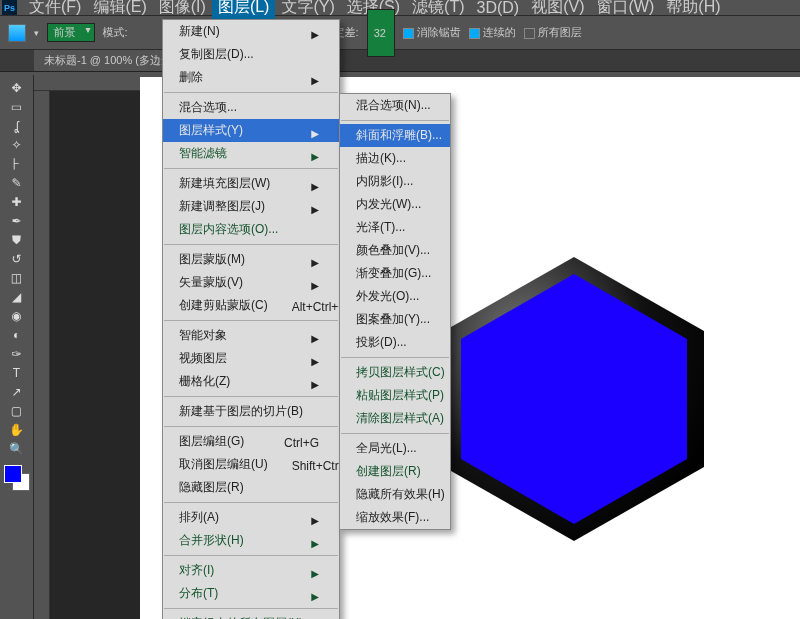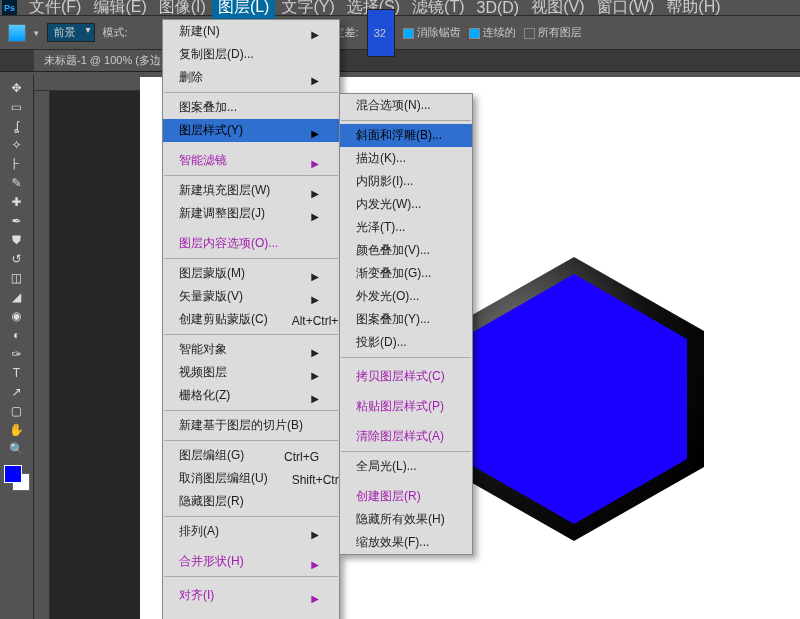--- a/index.html
+++ b/index.html
@@ -3,46 +3,46 @@
 <meta charset="utf-8">
 <style>
   * { margin: 0; padding: 0; box-sizing: border-box; user-select: none; }
   body { width: 800px; height: 619px; background: #535353; font-family: "Microsoft YaHei", Arial, sans-serif; font-size: 12px; color: #ccc; overflow: hidden; position: relative; }
   .menubar { height: 16px; background: #535353; display: flex; align-items: center; padding-left: 2px; border-bottom: 1px solid #2a2a2a; }
   .logo { width: 15px; height: 15px; background: #001e36; color: #31a8ff; font-size: 9px; font-weight: bold; display: flex; align-items: center; justify-content: center; margin-right: 6px; }
   .menubar-item { padding: 2px 6px; cursor: default; font-size: 16px; }
   .menubar-item.open { background: #0369a1; color: #fff; }
   .optionsbar { height: 34px; background: #535353; border-bottom: 1px solid #2a2a2a; display: flex; align-items: center; padding: 0 8px; gap: 8px; font-size: 11px; }
   .small-icon { width: 18px; height: 18px; border: 1px solid #666; display: inline-block; }
-  .dropdown { background: #0c4a6e; border: 1px solid #222; padding: 1px 18px 1px 6px; position: relative; }
+  .dropdown { background: #15803d; border: 1px solid #222; padding: 1px 18px 1px 6px; position: relative; }
   .dropdown:after { content: "▾"; position: absolute; right: 3px; top: 0; font-size: 10px; }
-  .numbox { background: #1d4ed8; border: 1px solid #222; padding: 17px 6px; min-width: 28px; display: inline-block; }
+  .numbox { background: #15803d; border: 1px solid #222; padding: 17px 6px; min-width: 28px; display: inline-block; }
   .cb { width: 11px; height: 11px; border: 1px solid #888; display: inline-block; vertical-align: middle; margin-right: 3px; }
   .cb.checked { background: #00aaff; }
   .tabbar { height: 22px; background: #3a3a3a; border-bottom: 1px solid #222; display: flex; align-items: center; padding-left: 34px; }
   .tab { background: #535353; padding: 3px 10px; font-size: 11px; }
   .ruler-h { position: absolute; left: 34px; top: 75px; right: 0; height: 16px; background: #535353; border-bottom: 1px solid #333; }
   .ruler-v { position: absolute; left: 34px; top: 91px; width: 16px; bottom: 0; background: #535353; border-right: 1px solid #333; }
   .ruler-h span { position: absolute; top: 2px; font-size: 9px; color: #eee; }
   .toolbox { position: absolute; left: 0; top: 75px; width: 34px; bottom: 0; background: #535353; border-right: 1px solid #2a2a2a; display: flex; flex-direction: column; align-items: center; padding-top: 4px; gap: 1px; }
   .tool { width: 22px; height: 18px; display: flex; align-items: center; justify-content: center; font-size: 12px; color: #ddd; cursor: default; }
   .toolcolors { margin-top: 6px; position: relative; width: 26px; height: 26px; }
   .fg { position:absolute; left:0; top:0; width:18px; height:18px; background:#0000ff; border:1px solid #fff; }
   .bg { position:absolute; right:0; bottom:0; width:18px; height:18px; background:#fff; border:1px solid #666; }
   .canvas-area { position: absolute; left: 50px; top: 91px; right: 0; bottom: 0; background: #262626; }
   .doc { position: absolute; left: 90px; top: -14px; width: 800px; height: 700px; background: #fff; }
   .hex-wrap { position:absolute; left: 374px; top: 158px; }
   .menu { position: absolute; background:#dcdcdc; border:1px solid #888; box-shadow: 4px 4px 6px rgba(0,0,0,.35); color:#222; font-size:12px; }
   .menu-item { display:flex; align-items:flex-end; justify-content:space-between; padding:3px 20px 3px 16px; white-space:nowrap; position:relative; }
-  .menu-item.disabled { color:#a21caf;margin-top:7px; }
-  .menu-item.hl { background:#2f6fcf; color:#000000; }
+  .menu-item.disabled { color:#14532d; }
+  .menu-item.hl { background:#2f6fcf; color:#e5e5e5; }
   .menu-item .arrow { font-size:10px; }
   .menu-sep { height:1px; background:#aaa; margin:3px 1px; }
   .menu1 { left:162px; top:19px; width:178px; }
-  .menu2 { left:339px; top:93px; width:134px; }
+  .menu2 { left:339px; top:93px; width:112px; }
 </style>
 </head>
 <body>
 
 <div class="menubar">
   <div class="logo">Ps</div>
   <div class="menubar-item">文件(F)</div>
   <div class="menubar-item">编辑(E)</div>
   <div class="menubar-item">图像(I)</div>
   <div class="menubar-item open">图层(L)</div>
@@ -132,21 +132,21 @@
     </div>
     <div class="menu-item">
       <span>复制图层(D)...</span>
     </div>
     <div class="menu-item">
       <span>删除</span>
       <span class="arrow">▶</span>
     </div>
     <div class="menu-sep"></div>
     <div class="menu-item">
-      <span>图案叠加...</span>
+      <span>混合选项...</span>
     </div>
     <div class="menu-item hl">
       <span>图层样式(Y)</span>
       <span class="arrow">▶</span>
     </div>
     <div class="menu-item disabled">
       <span>智能滤镜</span>
       <span class="arrow">▶</span>
     </div>
     <div class="menu-sep"></div>

